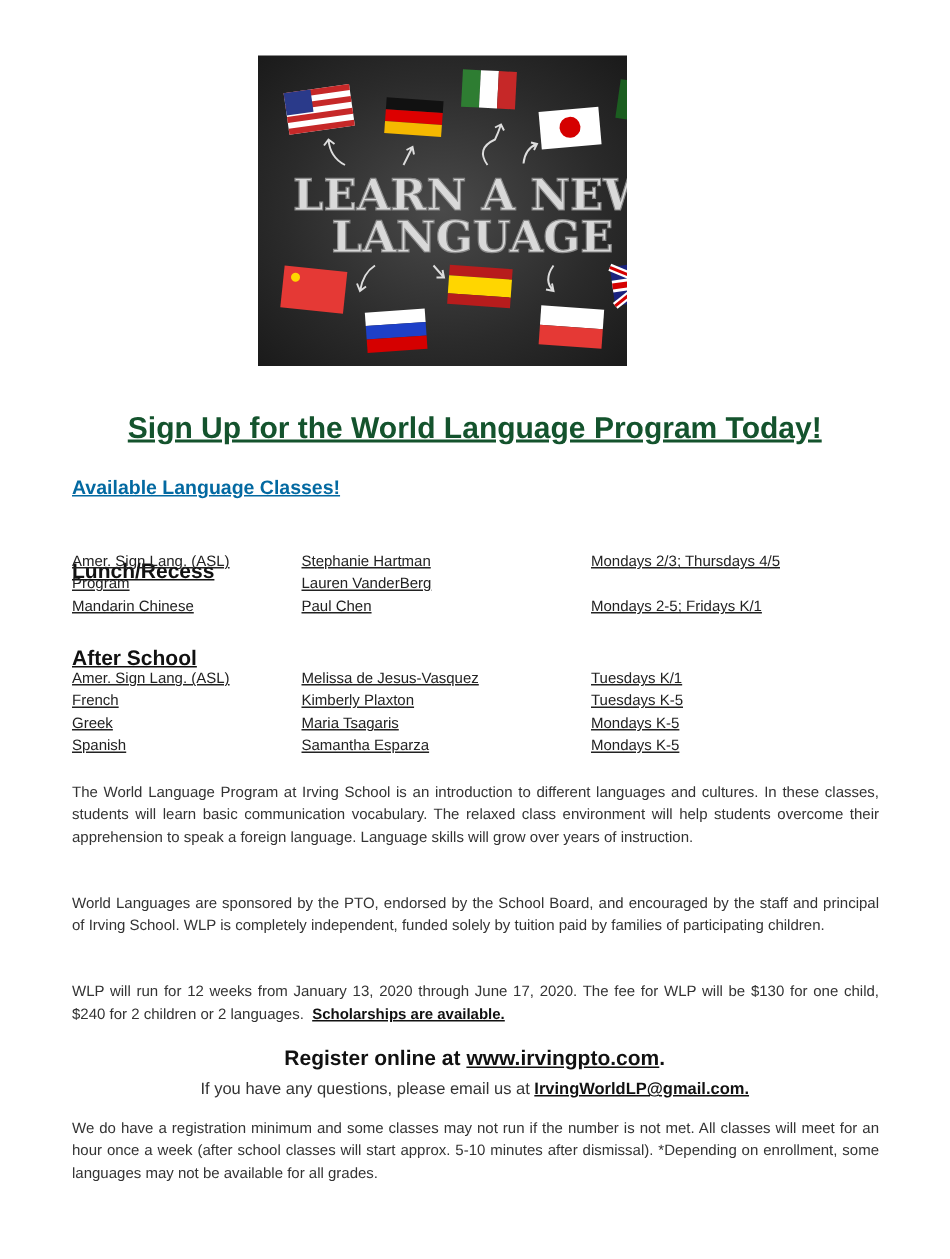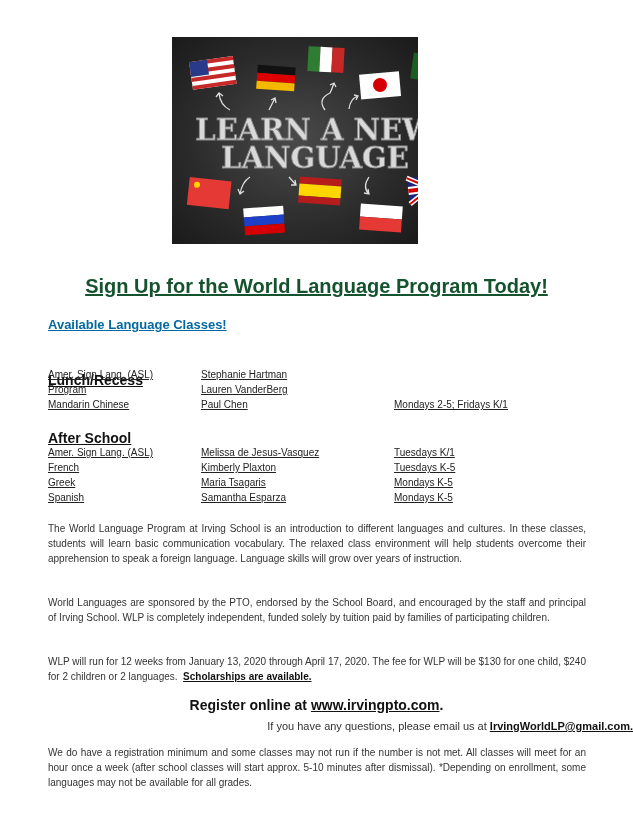--- a/index.html
+++ b/index.html
@@ -16,21 +16,21 @@
   .section-head { position:absolute; left:48px; font-size:14px; font-weight:bold;
                   text-decoration:underline; color:#111; }
   .row { position:absolute; left:0; width:633px; height:16px; font-size:10px; color:#222; }
   .row span { position:absolute; text-decoration:underline; white-space:nowrap; }
   .c1 { left:48px; } .c2 { left:201px; } .c3 { left:394px; }
   .para { position:absolute; left:48px; width:538px; font-size:10px; line-height:15.2px;
           text-align:justify; color:#333; }
   .register { position:absolute; left:0; width:633px; top:697px; text-align:center;
               font-size:14px; font-weight:bold; color:#111; }
   .register a { color:#111; text-decoration:underline; }
-  .question { position:absolute; left:0; width:633px; top:720px; text-align:right;
+  .question { position:absolute; left:0; width:633px; top:720px; text-align:center;
               font-size:11px; color:#333; }
   .question b { text-decoration:underline; color:#111; }
   .sch { font-weight:bold; text-decoration:underline; color:#111; }
 </style>
 </head>
 <body>
 
 <div class="banner">
   <svg width="287" height="207" viewBox="0 0 287 207">
 
@@ -117,20 +117,21 @@
   </svg>
 </div>
 
 <div class="title">Sign Up for the World Language Program Today!</div>
 <div class="subhead">Available Language Classes!</div>
 
 <div class="section-head" style="top:372px;">Lunch/Recess</div>
 <div class="row" style="top:369px;">
   <span class="c1">Amer. Sign Lang. (ASL)</span>
   <span class="c2">Stephanie Hartman</span>
+  <span class="c3">Mondays 2/3; Thursdays 4/5</span>
 </div>
 <div class="row" style="top:384px;">
   <span class="c1">Program</span>
   <span class="c2">Lauren VanderBerg</span>
 </div>
 <div class="row" style="top:399px;">
   <span class="c1">Mandarin Chinese</span>
   <span class="c2">Paul Chen</span>
   <span class="c3">Mondays 2-5; Fridays K/1</span>
 </div>
@@ -153,21 +154,21 @@
 </div>
 <div class="row" style="top:492px;">
   <span class="c1">Spanish</span>
   <span class="c2">Samantha Esparza</span>
   <span class="c3">Mondays K-5</span>
 </div>
 
 <div class="para" style="top:521px;">The World Language Program at Irving School is an introduction to different languages and cultures. In these classes, students will learn basic communication vocabulary. The relaxed class environment will help students overcome their apprehension to speak a foreign language. Language skills will grow over years of instruction.</div>
 <div class="para" style="top:595px;">World Languages are sponsored by the PTO, endorsed by the School Board, and encouraged by the staff and principal of Irving School. WLP is completely independent, funded solely by tuition paid by families of participating children.</div>
 <div class="para" style="top:654px;">
-  <span>WLP will run for 12 weeks from January 13, 2020 through April 17, 2020. The fee for WLP will be $130 for one child, $240 for 2 children or 2 languages.</span>
+  <span>WLP will run for 12 weeks from January 13, 2020 through June 17, 2020. The fee for WLP will be $130 for one child, $240 for 2 children or 2 languages.</span>
   &nbsp;<span class="sch">Scholarships are available.</span>
 </div>
 
 <div class="register">
   <span>Register online at </span><a>www.irvingpto.com</a><span>.</span>
 </div>
 <div class="question">
   <span>If you have any questions, please email us at </span><b>IrvingWorldLP@gmail.com.</b>
 </div>
 

